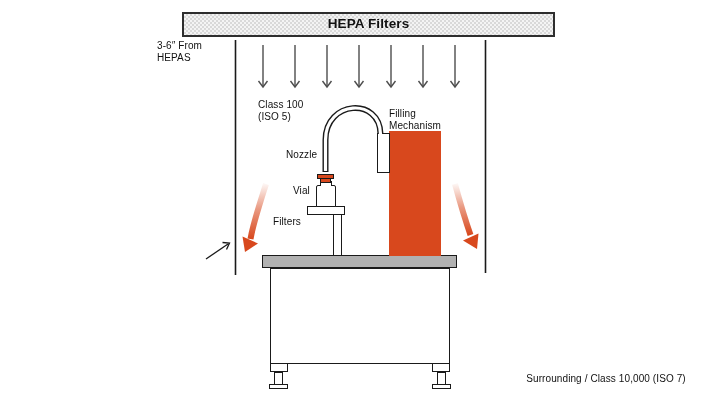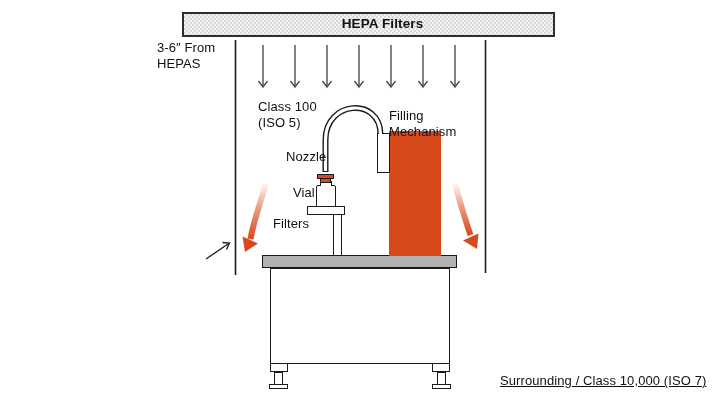--- a/index.html
+++ b/index.html
@@ -2,35 +2,35 @@
 <html style="--accent: #d8481d; --table_gray: #b1b1b1; --hepa_fill: #ececec; --line: #1a1a1a; --airflow: #4d4d4d;"><head>
 <meta charset="utf-8">
 <style>
   html,body{margin:0;padding:0;background:#fff;}
   .canvas{
     position:relative;width:720px;height:400px;background:#fff;overflow:hidden;
     font-family:"Liberation Sans", sans-serif;color:#111;
   }
   .abs{position:absolute;}
   .label{
-    font-size:13px;line-height:1.22;white-space:pre-line;color:#111;
+    font-size:10px;line-height:1.22;white-space:pre-line;color:#111;
     letter-spacing:0.1px;
   }
   
   .hepa-box{
     left:182px;top:12px;width:369px;height:21px;
     border:2px solid #2e2e2e;
     background-color:var(--hepa_fill);
     background-image:
       linear-gradient(45deg,#d9d9d9 25%,transparent 25%,transparent 75%,#d9d9d9 75%),
       linear-gradient(45deg,#d9d9d9 25%,#f4f4f4 25%,#f4f4f4 75%,#d9d9d9 75%);
     background-position:0 0,2px 2px;background-size:4px 4px;
     display:flex;align-items:center;justify-content:center;
   }
-  .hepa-box .label{font-weight:600;font-size:13.5px;white-space:nowrap;padding-left:28px;}
+  .hepa-box .label{font-weight:600;font-size:13.5px;white-space:nowrap;}
   .equip{background:#fff;border:1.4px solid var(--line);box-sizing:border-box;}
   .gray{background:var(--table_gray);}
   .orange{background:var(--accent);border:none;}
   svg.overlay{position:absolute;left:0;top:0;z-index:5;pointer-events:none;}
   .label-layer{z-index:6;}
 </style>
 </head>
 <body>
 
 <div class="canvas">
@@ -128,15 +128,15 @@
 
   <div class="abs label label-layer" style="left:157px;top:40px;">3-6″ From
 HEPAS</div>
   <div class="abs label label-layer" style="left:258px;top:99px;">Class 100
 (ISO 5)</div>
   <div class="abs label label-layer" style="left:389px;top:94px;margin-top:14px;">Filling
 Mechanism</div>
   <div class="abs label label-layer" style="left:286px;top:149px;">Nozzle</div>
   <div class="abs label label-layer" style="left:293px;top:185px;">Vial</div>
   <div class="abs label label-layer" style="left:273px;top:216px;">Filters</div>
-  <div class="abs label label-layer" style="left:500px;top:373px;width:212px;text-align:left;white-space:nowrap;text-decoration:underline;">Surrounding / Class 10,000 (ISO 7)</div>
+  <div class="abs label label-layer" style="left:500px;top:373px;width:212px;text-align:center;white-space:nowrap;">Surrounding / Class 10,000 (ISO 7)</div>
 
 </div>
 
 </body></html>

